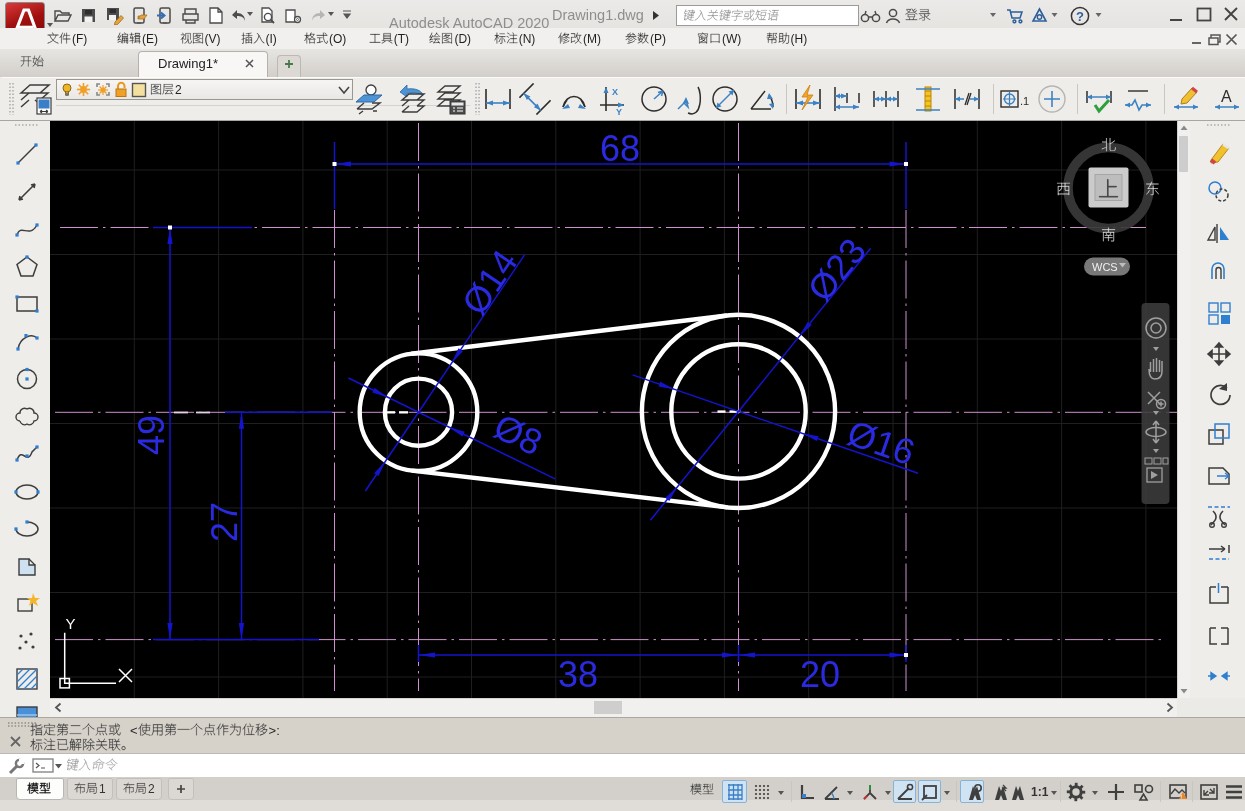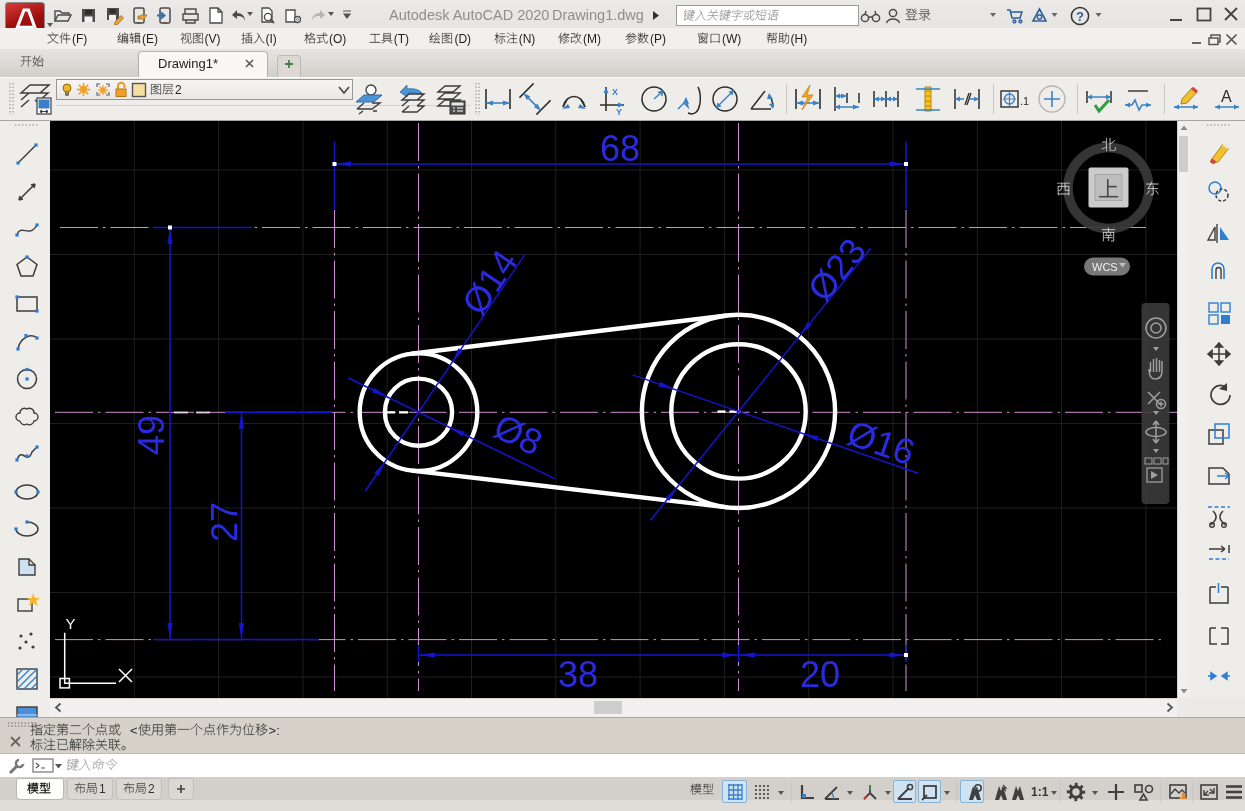--- a/index.html
+++ b/index.html
@@ -130,21 +130,21 @@
   </svg>
 <svg class="ab" style="left:309px;top:6px" width="19" height="19" viewBox="0 0 19 19">
     <path d="M16 9 L11 4 L11 7 C6 7 3 10 3 15 C4 11 7 10 11 10 L11 13 Z" fill="#b5b5b5"></path>
   </svg>
 <svg class="ab" style="left:327px;top:10px" width="8" height="8" viewBox="0 0 8 8">
     <path d="M1 2 L4 6 L7 2 Z" fill="#555"></path>
   </svg>
 <svg class="ab" style="left:341px;top:8px" width="12" height="12" viewBox="0 0 12 12">
     <path d="M2 3 L10 3 M3 6 L6 10 L9 6 Z" stroke="#555" fill="#555" stroke-width="1.2"></path>
   </svg>
-<div class="ab" style="left:389px;top:7px;font-size:14.5px;color:#8e8e8e">Autodesk AutoCAD 2020</div>
+<div class="ab" style="left:389px;top:15px;font-size:14.5px;color:#8e8e8e">Autodesk AutoCAD 2020</div>
 <div class="ab" style="left:552px;top:7px;font-size:14.5px;color:#8e8e8e">Drawing1.dwg</div>
 <svg class="ab" style="left:650px;top:9px" width="12" height="13" viewBox="0 0 12 13">
     <path d="M3 2 L9 6.5 L3 11 Z" fill="#333"></path>
   </svg>
 <div class="ab" style="left:676px;top:5px;width:183px;height:21px;background:#fff;border:1px solid #9a9a9a"></div>
 <div class="ab" style="left:684px;top:9px"><svg class="ck" width="97" height="14" viewBox="0 0 97 14">
       <use href="#g952e" transform="skewX(-10) translate(0.0,10.6) scale(0.0120,-0.0120)" fill="#8a8a8a" stroke="#8a8a8a" stroke-width="16"></use>
       <use href="#g5165" transform="skewX(-10) translate(12.0,10.6) scale(0.0120,-0.0120)" fill="#8a8a8a" stroke="#8a8a8a" stroke-width="16"></use>
       <use href="#g5173" transform="skewX(-10) translate(24.0,10.6) scale(0.0120,-0.0120)" fill="#8a8a8a" stroke="#8a8a8a" stroke-width="16"></use>
       <use href="#g952e" transform="skewX(-10) translate(36.0,10.6) scale(0.0120,-0.0120)" fill="#8a8a8a" stroke="#8a8a8a" stroke-width="16"></use>

